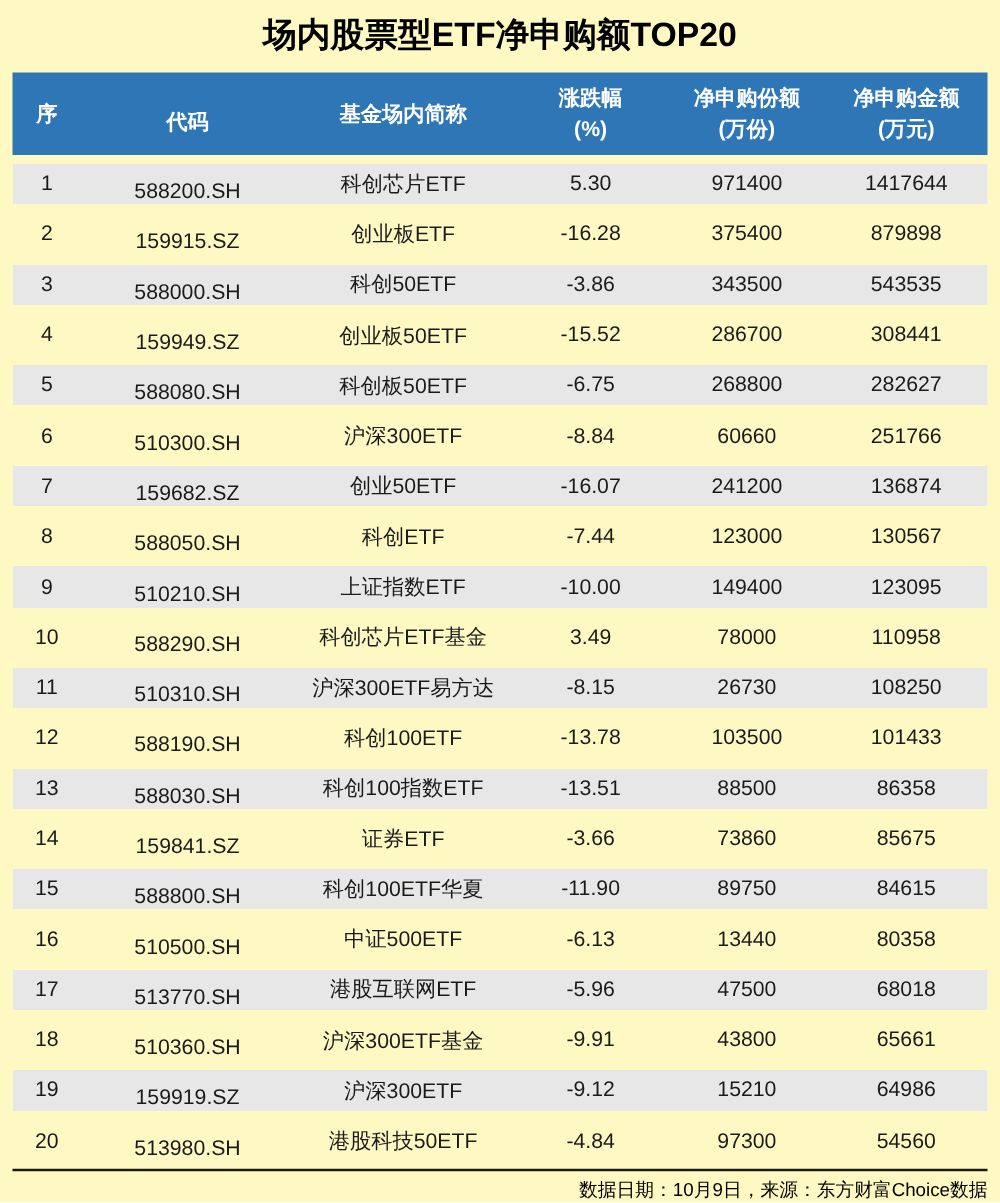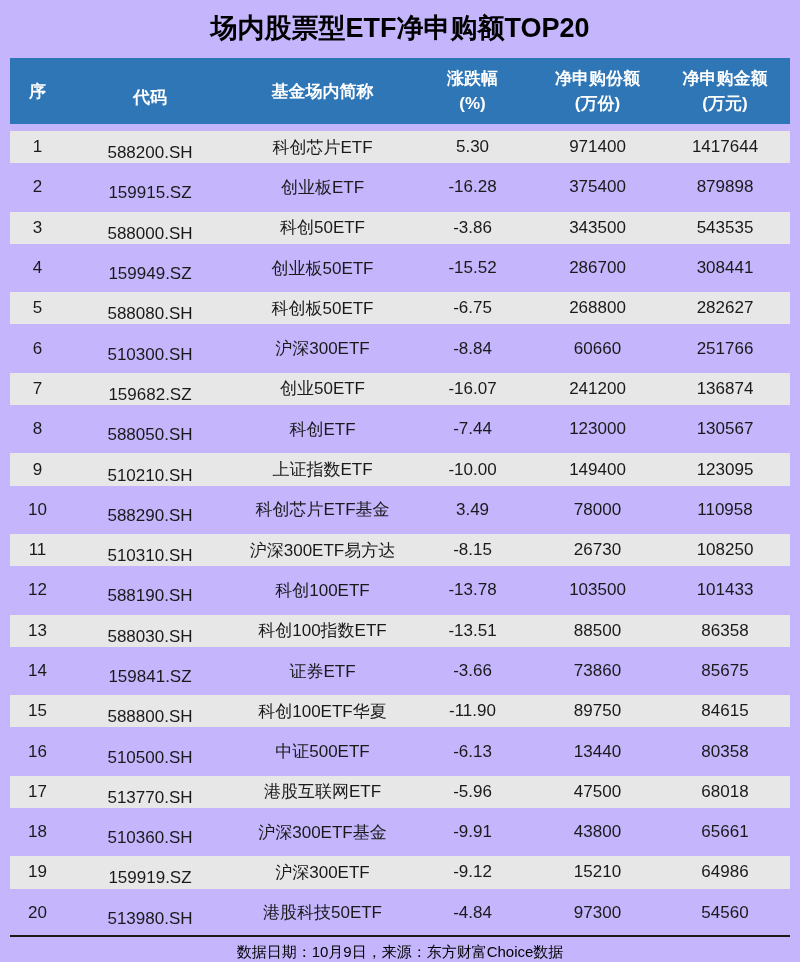--- a/index.html
+++ b/index.html
@@ -6,21 +6,21 @@
     margin: 0;
     padding: 0;
     background: #ffffff;
     width: 800px;
     font-family: "Liberation Sans", "DejaVu Sans", sans-serif;
   }
   .page {
     width: 800px;
     height: 962px;
     overflow: hidden;
-    background: #c4b5fd;
+    background: #fef9c3;
     box-sizing: border-box;
   }
   .title {
     text-align: center;
     font-size: 27px;
     font-weight: bold;
     color: #000000;
     padding-top: 9px;
     line-height: 38px;
     height: 38px;
@@ -75,21 +75,21 @@
   .c2 { width: 175px; }
   .c3 { width: 125px; }
   .c4 { width: 125px; }
   .c5 { width: 130px; }
   .footer {
     margin: 2px 10px 0 10px;
     border-top: 2px solid #1a1a1a;
     padding-top: 6px;
     font-size: 15px;
     color: #000000;
-    text-align: center;
+    text-align: right;
   }
 </style>
 </head>
 <body>
 
 <div class="page">
 
   <div class="title">场内股票型ETF净申购额TOP20</div>
 
   <div class="table">

